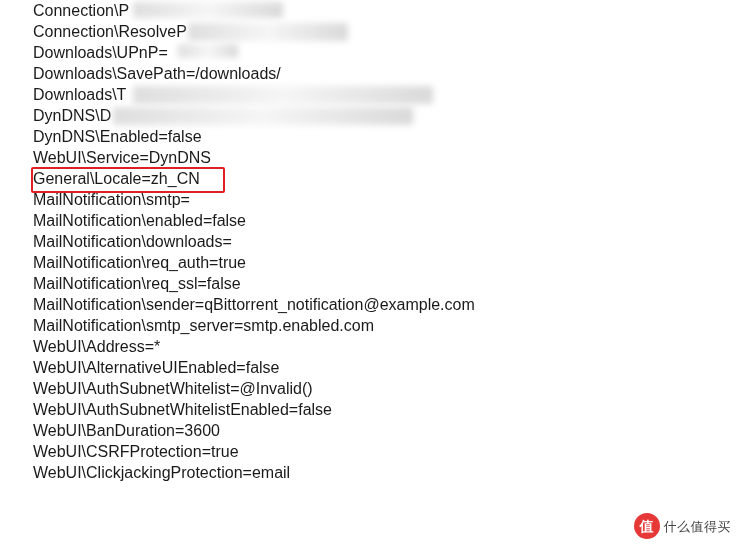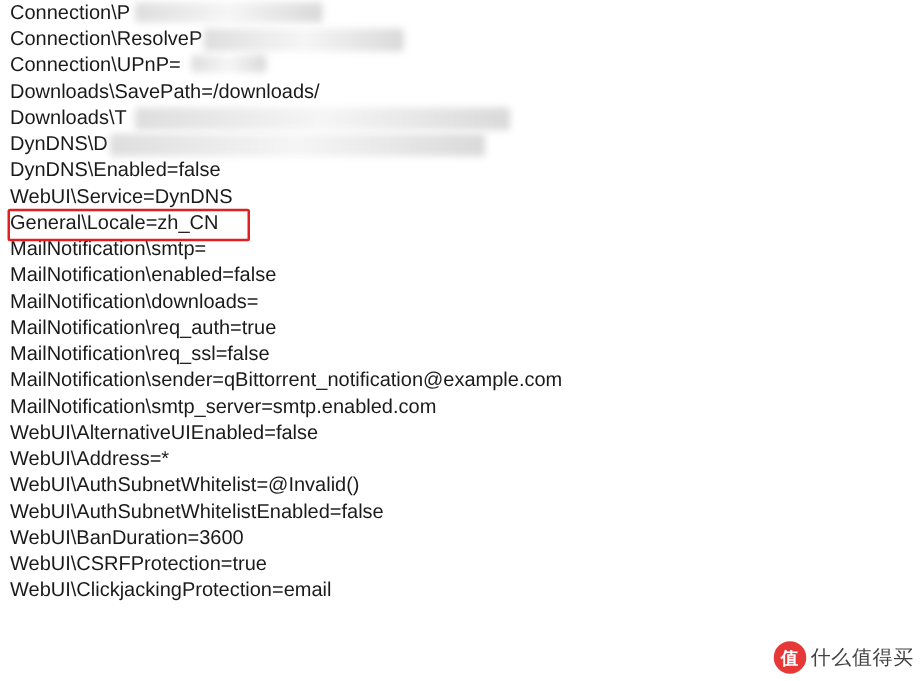--- a/index.html
+++ b/index.html
@@ -15,20 +15,21 @@
       height: 545px;
       position: relative;
     }
     .content {
       padding-left: 8px;
       padding-top: 0px;
     }
     .line {
       white-space: nowrap;
       position: relative;
+      margin-left: 25px;
     }
     .highlight-box {
       position: absolute;
       border: 2px solid #e02020;
       border-radius: 2px;
       pointer-events: none;
       z-index: 5;
     }
     .blur-strip {
       position: absolute;
@@ -54,47 +55,47 @@
       border-radius: 50%;
       background: #e62828;
       display: flex;
       align-items: center;
       justify-content: center;
       color: #fff;
       font-size: 14px;
       font-weight: bold;
     }
     .watermark .wm-text {
-      font-size: 16px;
+      font-size: 13px;
       color: #333;
       letter-spacing: 0.5px;
     }
   </style>
 </head>
 <body>
 
 <div class="content" id="content">
     <div class="line"><span>Connection\P</span><div class="blur-strip" style="left: 100px; top: 2px; width: 150px; height: 16px;"></div></div>
     <div class="line"><span>Connection\ResolveP</span><div class="blur-strip" style="left: 155px; top: 2px; width: 160px; height: 18px;"></div></div>
-    <div class="line"><span>Connection\UPnP=</span><div class="blur-strip" style="left: 145px; top: 2px; width: 60px; height: 14px;"></div></div>
+    <div class="line"><span>Downloads\UPnP=</span><div class="blur-strip" style="left: 145px; top: 2px; width: 60px; height: 14px;"></div></div>
     <div class="line"><span>Downloads\SavePath=/downloads/</span></div>
     <div class="line"><span>Downloads\T</span><div class="blur-strip" style="left: 100px; top: 2px; width: 300px; height: 18px;"></div></div>
     <div class="line"><span>DynDNS\D</span><div class="blur-strip" style="left: 80px; top: 2px; width: 300px; height: 18px;"></div></div>
     <div class="line"><span>DynDNS\Enabled=false</span></div>
     <div class="line"><span>WebUI\Service=DynDNS</span></div>
     <div class="line"><span>General\Locale=zh_CN</span><div class="highlight-box" style="left: -2px; top: -1px; width: 190px; height: 22px;"></div></div>
     <div class="line"><span>MailNotification\smtp=</span></div>
     <div class="line"><span>MailNotification\enabled=false</span></div>
     <div class="line"><span>MailNotification\downloads=</span></div>
     <div class="line"><span>MailNotification\req_auth=true</span></div>
     <div class="line"><span>MailNotification\req_ssl=false</span></div>
     <div class="line"><span>MailNotification\sender=qBittorrent_notification@example.com</span></div>
     <div class="line"><span>MailNotification\smtp_server=smtp.enabled.com</span></div>
+    <div class="line"><span>WebUI\Address=*</span></div>
     <div class="line"><span>WebUI\AlternativeUIEnabled=false</span></div>
-    <div class="line"><span>WebUI\Address=*</span></div>
     <div class="line"><span>WebUI\AuthSubnetWhitelist=@Invalid()</span></div>
     <div class="line"><span>WebUI\AuthSubnetWhitelistEnabled=false</span></div>
     <div class="line"><span>WebUI\BanDuration=3600</span></div>
     <div class="line"><span>WebUI\CSRFProtection=true</span></div>
     <div class="line"><span>WebUI\ClickjackingProtection=email</span></div>
   </div>
 
 <div class="watermark">
   <div class="wm-icon">值</div>
   <div class="wm-text">什么值得买</div>

